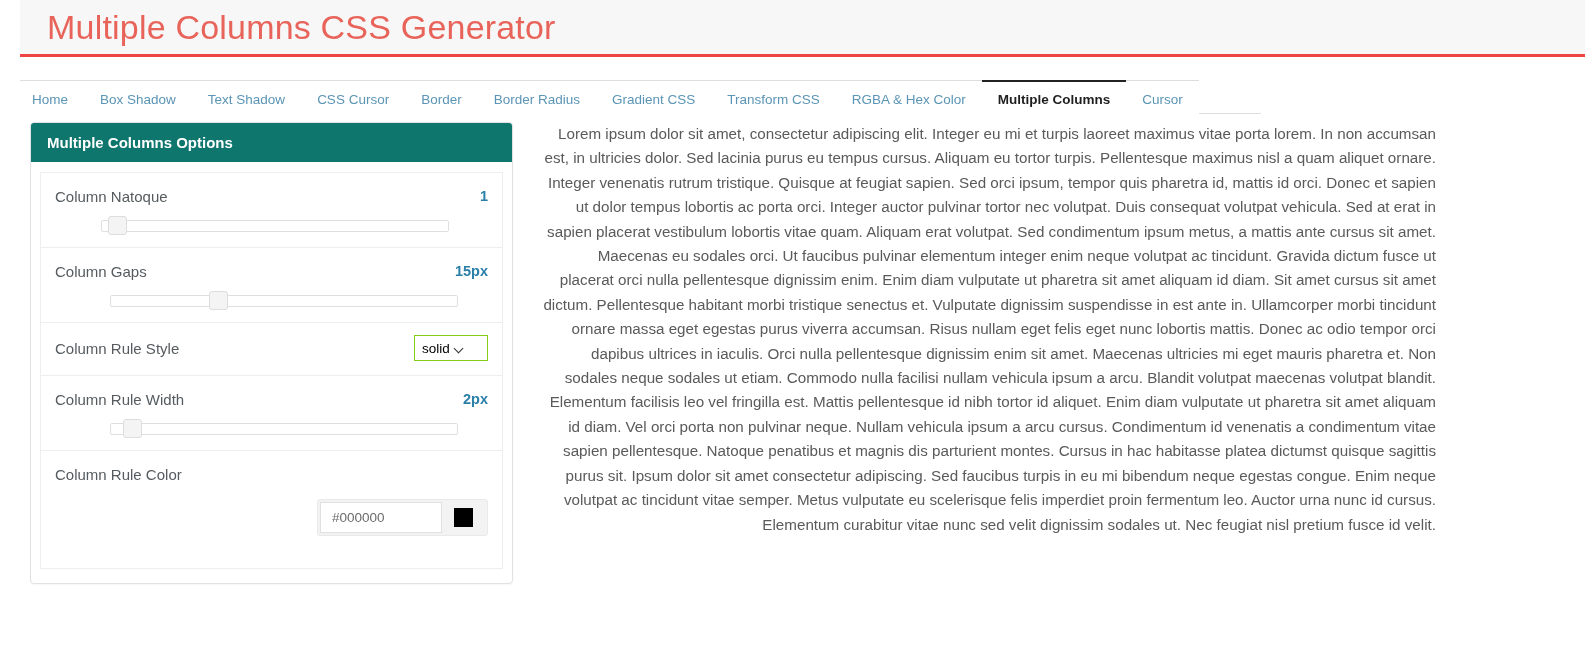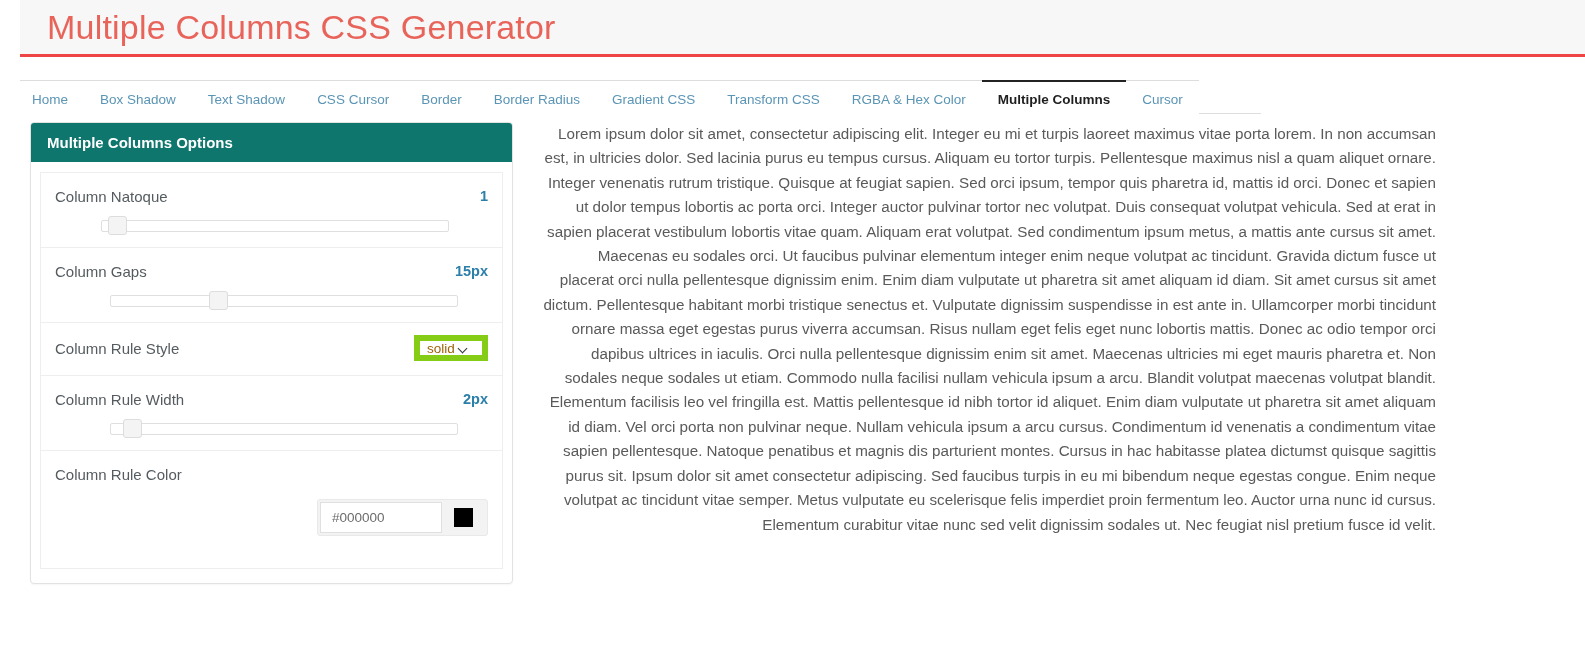--- a/index.html
+++ b/index.html
@@ -113,28 +113,28 @@
     position: absolute; top: -3px;
     width: 19px; height: 19px;
     background: #f4f4f4;
     border: 1px solid #dddddd;
     border-radius: 3px;
   }
   .slider.indent { margin-left: 55px; width: 348px; }
 
   
   .select-box {
-    border: 6px solid #84cc16;
+    border: 1px solid #84cc16;
     background: #ffffff;
     height: 26px;
     width: 74px;
     display: flex; align-items: center; justify-content: space-between;
     padding: 0 23px 0 7px;
     font-size: 13.5px;
-    color: #a16207;
+    color: #000000;
     cursor: pointer;
   }
   .chev { width: 9px; height: 9px; position: relative; margin-left: 4px; }
   .chev:before {
     content: ""; position: absolute; left: 0; top: 1px;
     width: 6px; height: 6px;
     border-right: 1.6px solid #333; border-bottom: 1.6px solid #333;
     transform: rotate(45deg);
   }
 

